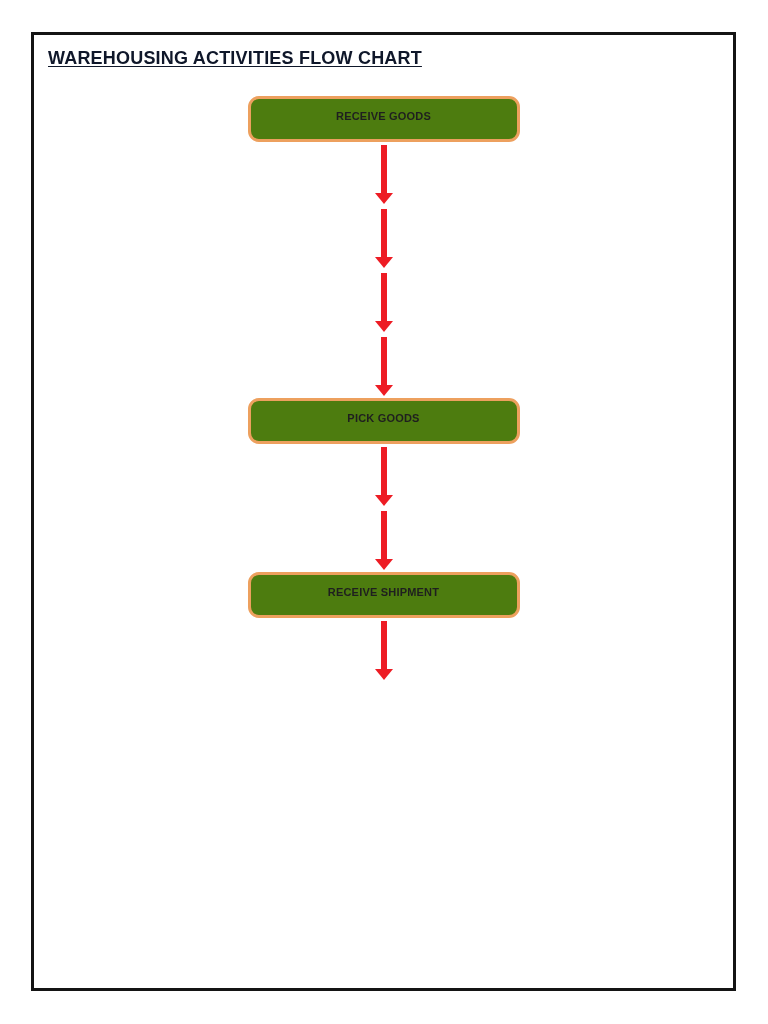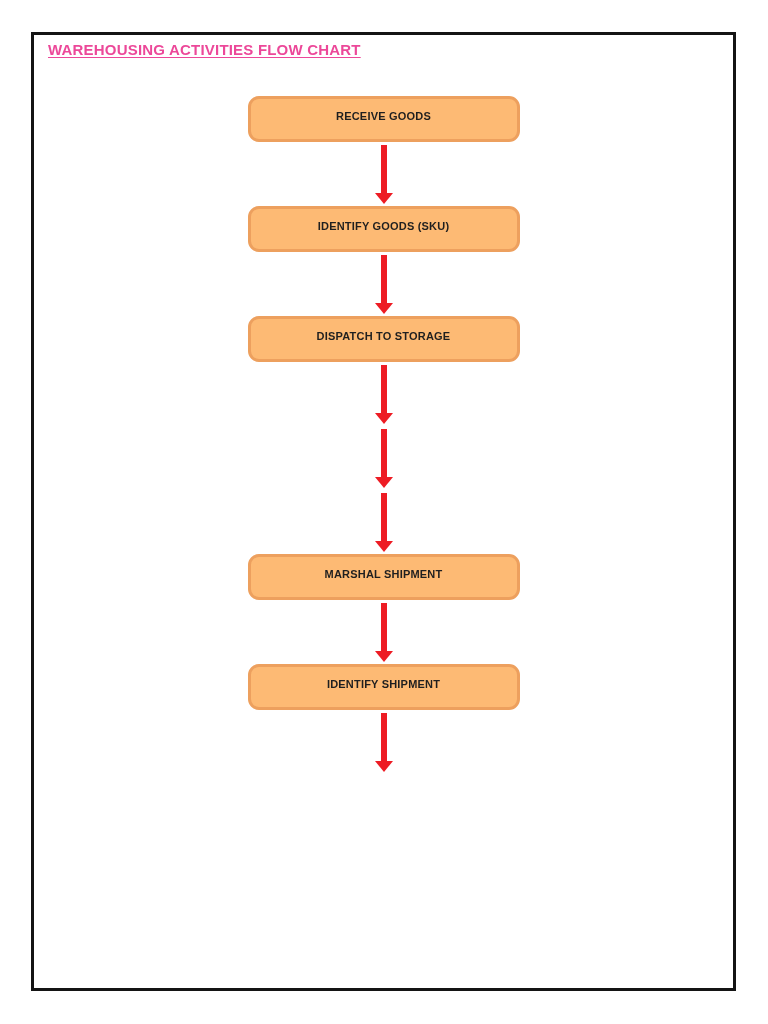--- a/index.html
+++ b/index.html
@@ -17,43 +17,43 @@
   }
   .page-frame {
     position: absolute;
     left: 31px; top: 32px;
     width: 705px; height: 959px;
     border: 3px solid var(--frame-border);
     background: #ffffff;
   }
   .page-title {
     position: absolute;
-    left: 14px; top: 6px;
-    font-size: 15px;
+    left: 14px; top: 13px;
+    font-size: 18px;
     font-weight: bold;
     letter-spacing: 0.2px;
-    color: #ec4899;
+    color: #0f172a;
     text-decoration: underline;
     text-underline-offset: 2px;
   }
   .flow {
     position: absolute;
     left: 50%; top: 61px;
     transform: translateX(-50%);
     width: 272px;
     display: flex;
     flex-direction: column;
     align-items: center;
   }
   .flow-box {
     width: 272px;
     height: 46px;
     border: 3px solid var(--box-border);
     border-radius: 11px;
-    background: #fdba74;
+    background: #4d7c0f;
     display: flex;
     align-items: center;
     justify-content: center;
     padding-bottom: 7px;
     font-size: 11px;
     font-weight: bold;
     letter-spacing: 0.2px;
     color: var(--text-color);
     text-align: center;
     flex: none;
@@ -89,61 +89,55 @@
 
     <div class="flow-box">
       <span>RECEIVE GOODS</span>
     </div>
 
     <div class="flow-connector">
       <div class="arrow-line"></div>
       <div class="arrow-head"></div>
     </div>
 
-    <div class="flow-box">
-      <span>IDENTIFY GOODS (SKU)</span>
-    </div>
-
-    <div class="flow-connector">
-      <div class="arrow-line"></div>
-      <div class="arrow-head"></div>
-    </div>
-
-    <div class="flow-box">
-      <span>DISPATCH TO STORAGE</span>
-    </div>
 
     <div class="flow-connector">
       <div class="arrow-line"></div>
       <div class="arrow-head"></div>
     </div>
 
 
     <div class="flow-connector">
       <div class="arrow-line"></div>
       <div class="arrow-head"></div>
     </div>
 
 
     <div class="flow-connector">
       <div class="arrow-line"></div>
       <div class="arrow-head"></div>
     </div>
 
     <div class="flow-box">
-      <span>MARSHAL SHIPMENT</span>
+      <span>PICK GOODS</span>
     </div>
 
     <div class="flow-connector">
       <div class="arrow-line"></div>
       <div class="arrow-head"></div>
     </div>
 
+
+    <div class="flow-connector">
+      <div class="arrow-line"></div>
+      <div class="arrow-head"></div>
+    </div>
+
     <div class="flow-box">
-      <span>IDENTIFY SHIPMENT</span>
+      <span>RECEIVE SHIPMENT</span>
     </div>
 
     <div class="flow-connector">
       <div class="arrow-line"></div>
       <div class="arrow-head"></div>
     </div>
 
 
   </div>
 </div>

